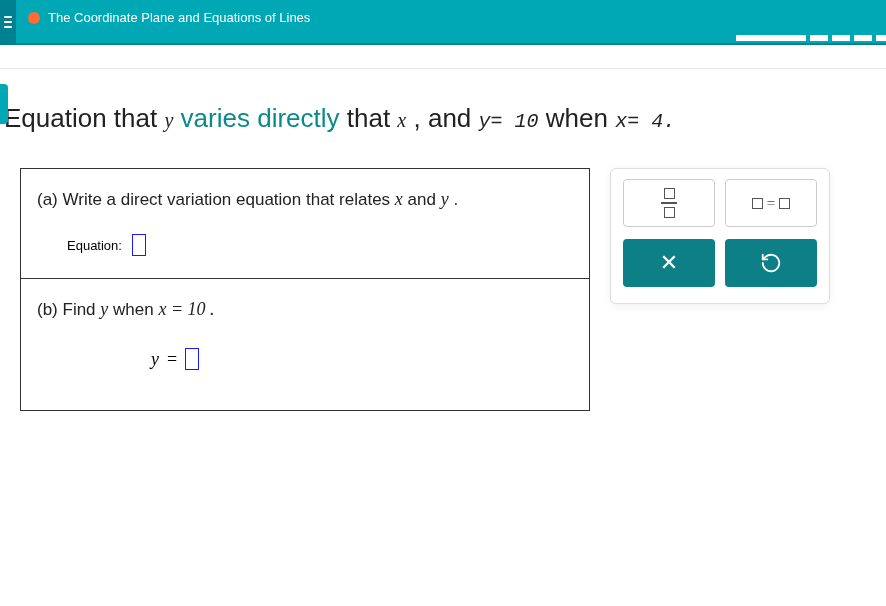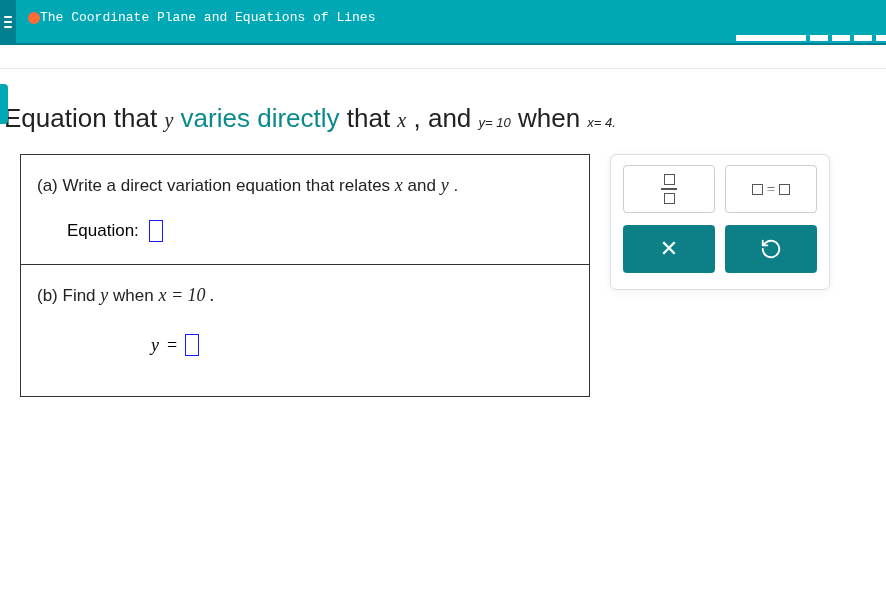--- a/index.html
+++ b/index.html
@@ -34,24 +34,23 @@
     }
     .menu-lines span {
       width: 8px;
       height: 2px;
       background: #fff;
       border-radius: 1px;
     }
     .breadcrumb {
       display: flex;
       align-items: center;
-      gap: 0;
+      gap: 8px;
       margin-left: 8px;
       margin-bottom: 4px;
-      font-family: Liberation Mono, monospace;
     }
     .dot {
       width: 12px;
       height: 12px;
       border-radius: 50%;
       background: #ff6b35;
       flex-shrink: 0;
     }
     .breadcrumb-text {
       color: #fff;
@@ -98,28 +97,28 @@
     }
     .prompt .math-var {
       font-family: 'Times New Roman', serif;
       font-style: italic;
       font-size: 20px;
     }
     .prompt .link {
       color: #0a8a8a;
     }
     .prompt .eq {
-      font-family: Liberation Sans, sans-serif;
+      font-family: Liberation Mono, monospace;
       font-style: italic;
-      font-size: 13px;
+      font-size: 20px;
     }
     .work-area {
       display: flex;
       gap: 20px;
-      margin-top: 16px;
+      margin-top: 30px;
       padding: 0 20px;
       align-items: flex-end;
     }
     .problem-box {
       border: 1.5px solid #333;
       width: 570px;
     }
     .part {
       border-bottom: 1px solid #333;
       padding: 20px 16px 22px 16px;
@@ -134,21 +133,21 @@
       font-family: 'Times New Roman', serif;
       font-style: italic;
       font-size: 18px;
     }
     .eqline {
       margin-top: 24px;
       margin-left: 30px;
       display: flex;
       align-items: center;
       gap: 10px;
-      font-size: 17px;
+      font-size: 13px;
     }
     .eqline2 {
       margin-top: 28px;
       margin-bottom: 18px;
       display: flex;
       align-items: center;
       justify-content: center;
       gap: 8px;
       font-family: 'Times New Roman', serif;
       font-style: italic;

